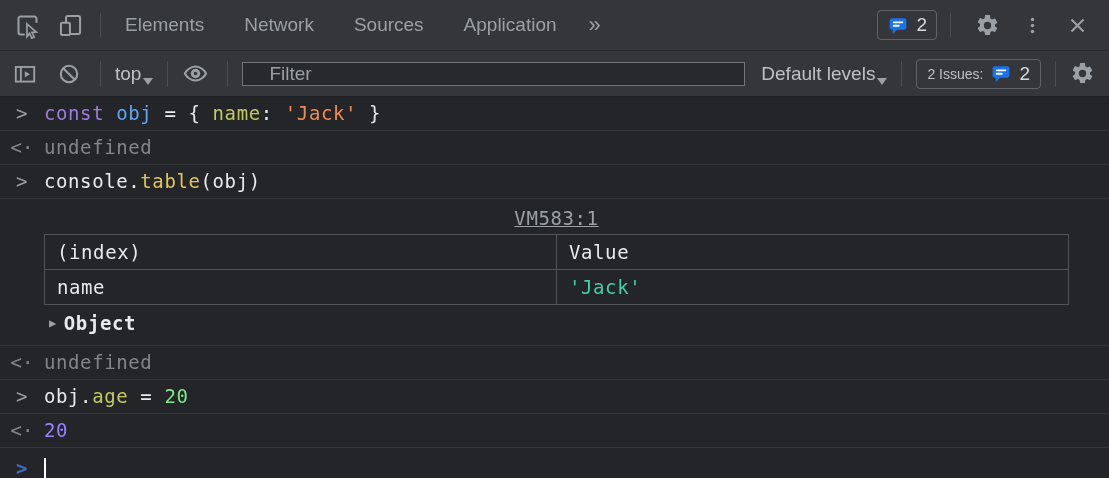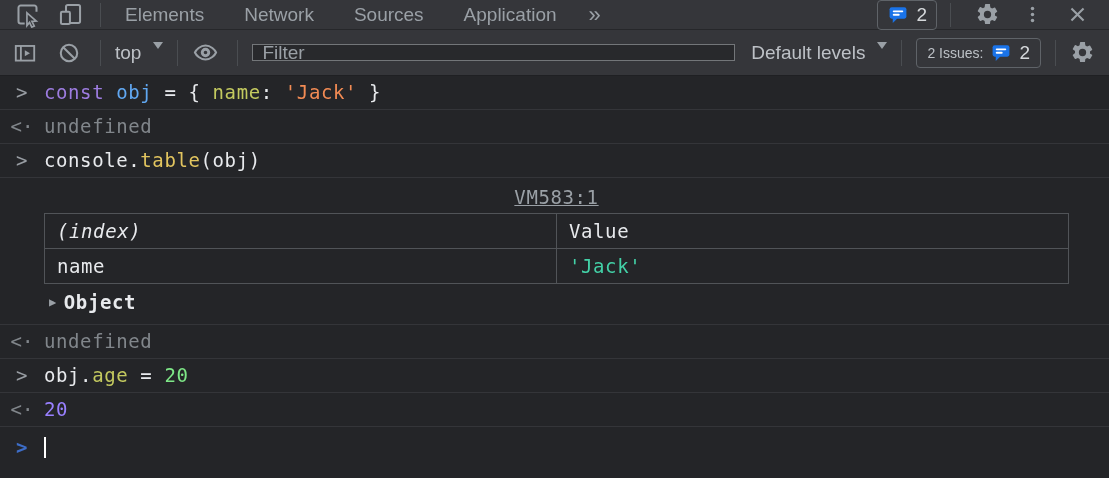--- a/index.html
+++ b/index.html
@@ -14,21 +14,21 @@
   }
   *{box-sizing:border-box; margin:0; padding:0;}
   html,body{width:1109px; height:478px; overflow:hidden;}
   body{
     background:var(--console_bg);
     font-family:"Liberation Sans", sans-serif;
     -webkit-font-smoothing:antialiased;
   }
   
   .tabbar{
-    height:30px; background:var(--bar_bg); border-bottom:1px solid #26272a;
+    height:51px; background:var(--bar_bg); border-bottom:1px solid #26272a;
     display:flex; align-items:center; padding-left:14px;
   }
   .icon-btn{display:flex; align-items:center; justify-content:center; flex:none; cursor:pointer;}
   .tabbar .icon-btn{margin-right:16px;}
   .vdiv{width:1px; height:24px; background:var(--divider); flex:none;}
   .tabbar .vdiv{margin-right:4px;}
   .tab{
     height:43px; display:flex; align-items:center; padding:0 20px;
     color:var(--icon_gray); font-size:19px; cursor:pointer; flex:none;
   }
@@ -44,26 +44,26 @@
   .tabbar .vdiv.right{margin-right:13px;}
   .tabbar .icon-btn.right{margin-right:0; padding:0 11px;}
   .tabbar{padding-right:8px;}
   
   .toolbar{
     height:46px; background:var(--bar_bg); border-bottom:1px solid #1f2023;
     display:flex; align-items:center; padding:0 14px 0 12px;
   }
   .toolbar .icon-btn{margin-right:18px;}
   .toolbar .vdiv{height:26px; margin:0 14px 0 0;}
-  .dropdown{display:flex; align-items:flex-start; gap:12px; color:#bdc1c6; font-size:19px; cursor:pointer; margin-right:14px; flex:none;}
+  .dropdown{display:flex; align-items:flex-end; gap:2px; color:#bdc1c6; font-size:19px; cursor:pointer; margin-right:14px; flex:none;}
   .caret{width:0; height:0; border-left:5.5px solid transparent; border-right:5.5px solid transparent; border-top:7px solid var(--icon_gray);}
   .filter{
-    flex:1; height:17px; background:#28292c; border:1px solid #737679;
+    flex:1; height:24px; background:#28292c; border:1px solid #737679;
     color:var(--text_primary); font-size:19px; font-family:"Liberation Sans",sans-serif;
-    padding:0 9px; margin-right:16px; outline:none;
+    padding:0 26px; margin-right:16px; outline:none;
   }
   .filter::placeholder{color:var(--icon_gray);}
   .toolbar .pill{margin-right:14px; padding:3px 10px;}
   .pill .label{color:#bdc1c6; font-size:14px;}
   
   .console{font-family:"DejaVu Sans Mono", monospace; font-size:19px; letter-spacing:0.6px; color:var(--text_primary);}
   .crow{display:flex; align-items:flex-start; border-bottom:1px solid var(--row_border); padding:5px 0 6px 0; line-height:22px;}
   .gut{width:44px; flex:none; text-align:center; line-height:22px;}
   .cmd-ch{color:#989da3;}
   .res-ch{color:var(--muted_gray); letter-spacing:0;}
@@ -78,21 +78,21 @@
   .tok-numg{color:var(--number_green);}
   .tok-nump{color:var(--number_purple);}
   
   .block{padding:3px 40px 5px 0;}
   .srclink{display:block; text-align:center; color:var(--icon_gray); text-decoration:underline; line-height:22px; margin-bottom:5px; cursor:pointer;}
   table.ctable{width:100%; border-collapse:collapse; table-layout:fixed;}
   .ctable th,.ctable td{
     border:1px solid var(--table_border); padding:6px 12px; text-align:left;
     font-weight:normal; font-size:19px; letter-spacing:0.6px; line-height:22px;
   }
-  .ctable th:first-child{width:50%;font-style:italic;}
+  .ctable th:first-child{width:50%;}
   .cell-str{color:var(--string_teal);}
   .objline{display:flex; align-items:center; margin-top:7px; cursor:pointer;}
   .tri{color:var(--icon_gray); font-size:12px; margin:0 7px 0 5px;}
   .objname{font-weight:bold;}
   
   .crow.promptrow{border-bottom:none; padding-top:9px;}
   .prompt-ch{color:var(--prompt_blue); font-weight:bold;}
   .cursor{display:inline-block; width:2px; height:21px; background:#fff; vertical-align:-4px;}
   svg{display:block;}
 </style>

